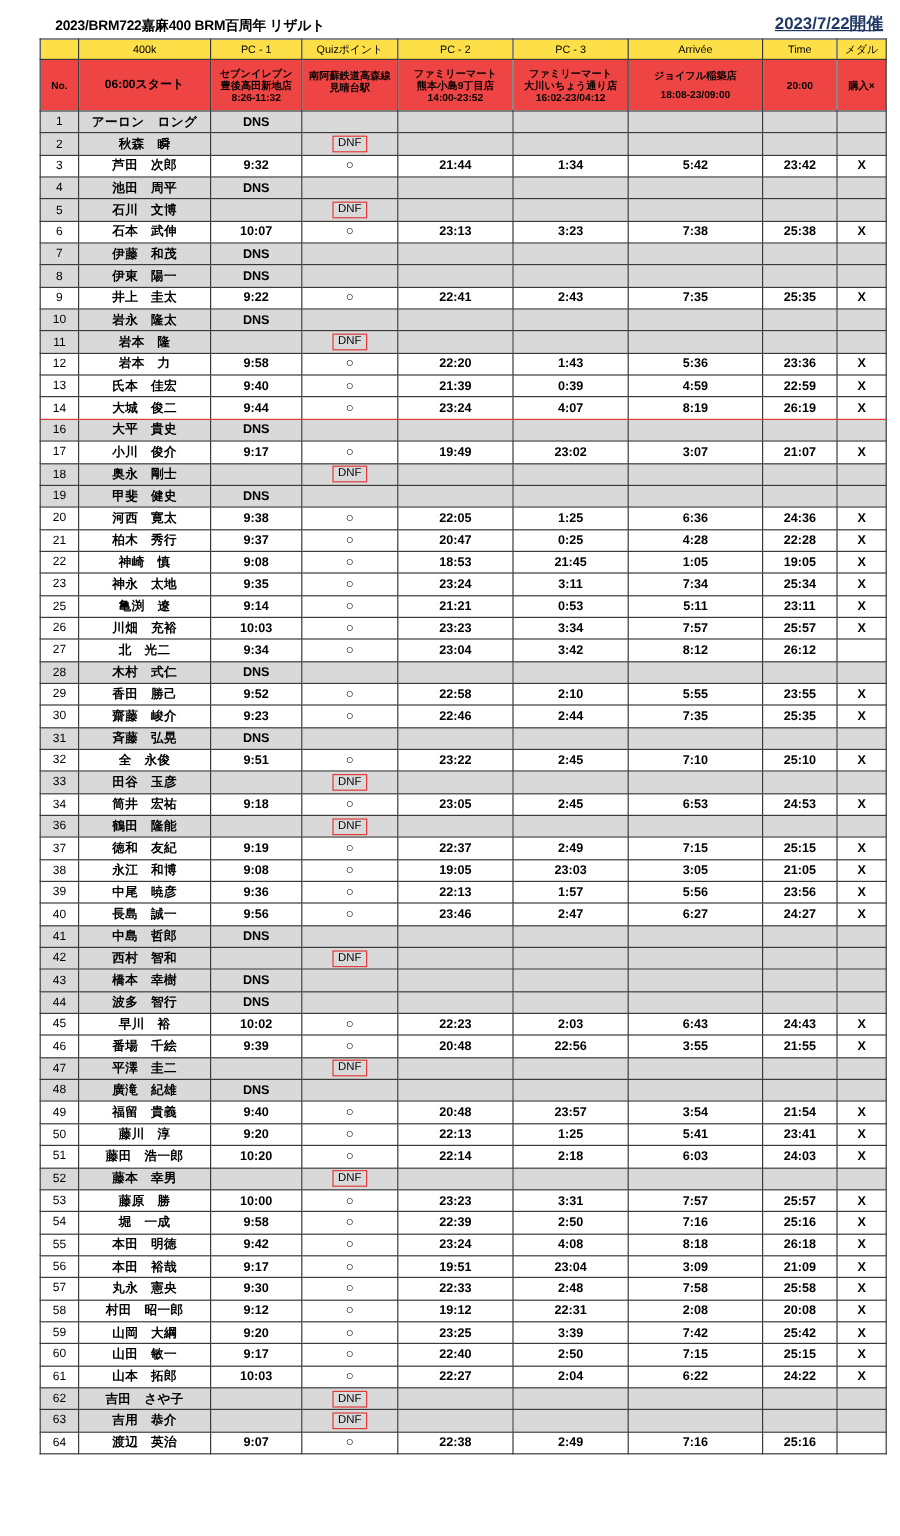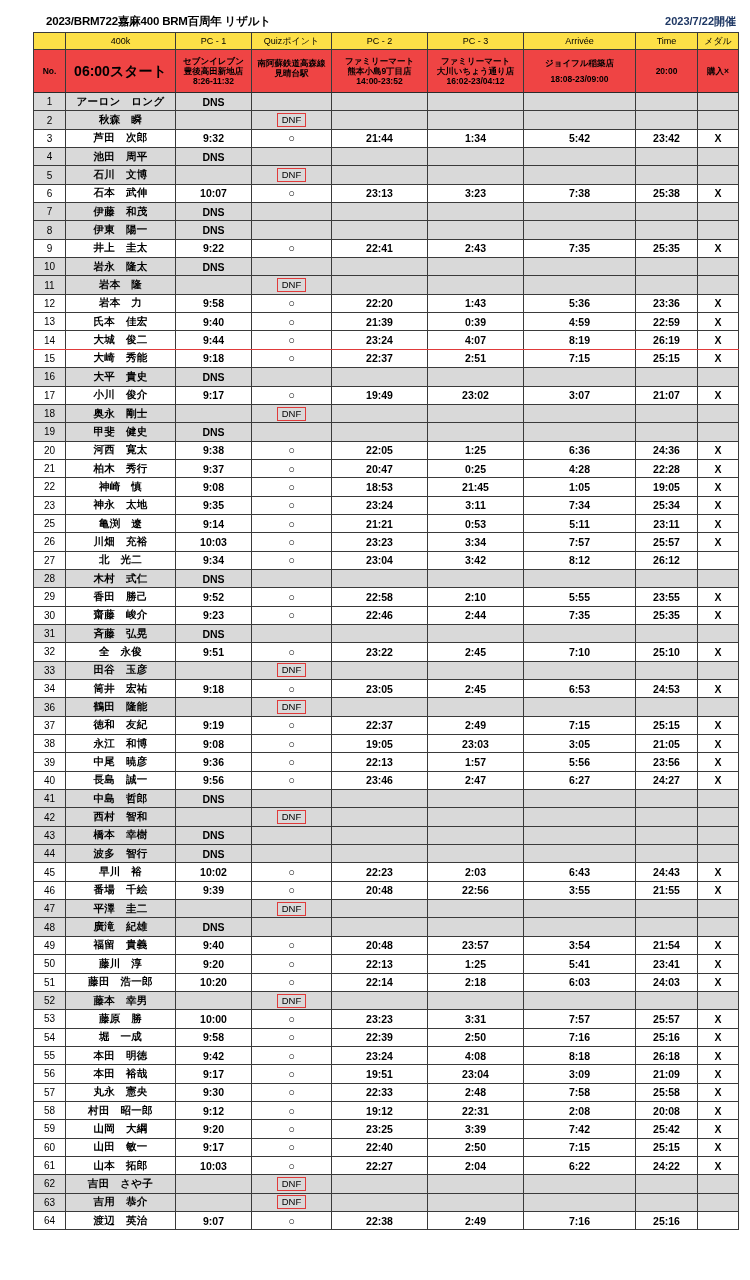--- a/index.html
+++ b/index.html
@@ -34,26 +34,27 @@
     justify-content: space-between;
   }
   .doc-title {
     font-size: 11.5px;
     font-weight: bold;
     letter-spacing: -0.2px;
     white-space: nowrap;
     padding-bottom: 3px;
   }
   .doc-date {
-    font-size: 11px;
+    font-size: 14px;
     font-weight: bold;
     color: #1f3864;
     white-space: nowrap;
     padding-bottom: 3px;
     padding-right: 6px;
+    text-decoration: underline;
   }
 
   
   .table-wrap {
     padding: 0 12px 0 33px;
   }
   table.results {
     border-collapse: collapse;
     table-layout: fixed;
     width: 705px;
@@ -91,21 +92,21 @@
     font-size: 8.5px;
     font-weight: bold;
     background: #ef4444;
     line-height: 1.18;
   }
   tr.hdr-main td.no-cell {
     font-size: 8.5px;
     text-align: center;
   }
   tr.hdr-main td.start-cell {
-    font-size: 14px;
+    font-size: 10px;
   }
   .hdr-lines { display: block; }
   .hdr-lines span { display: block; }
   .hdr-gap { height: 6px; }
 
   
   tbody tr td {
     height: 17.35px;
     font-size: 10.5px;
     font-weight: bold;
@@ -371,31 +372,20 @@
             <td class="no">14</td>
             <td class="name">大城　俊二</td>
             <td class="val">9:44</td>
             <td class="val"><span class="circle">○</span></td>
             <td class="val">23:24</td>
             <td class="val">4:07</td>
             <td class="val">8:19</td>
             <td class="val">26:19</td>
             <td class="val">X</td>
           </tr>
-          <tr>
-            <td class="no">15</td>
-            <td class="name">大崎　秀能</td>
-            <td class="val">9:18</td>
-            <td class="val"><span class="circle">○</span></td>
-            <td class="val">22:37</td>
-            <td class="val">2:51</td>
-            <td class="val">7:15</td>
-            <td class="val">25:15</td>
-            <td class="val">X</td>
-          </tr>
           <tr class="dim thick-top">
             <td class="no">16</td>
             <td class="name">大平　貴史</td>
             <td class="val">DNS</td>
             <td class="val"></td>
             <td class="val"></td>
             <td class="val"></td>
             <td class="val"></td>
             <td class="val"></td>
             <td class="val"></td>

